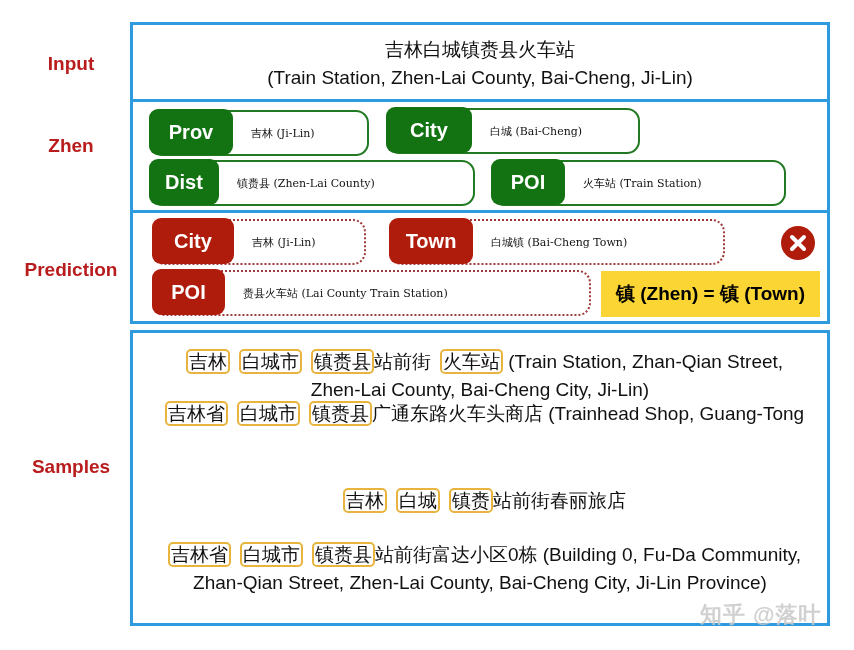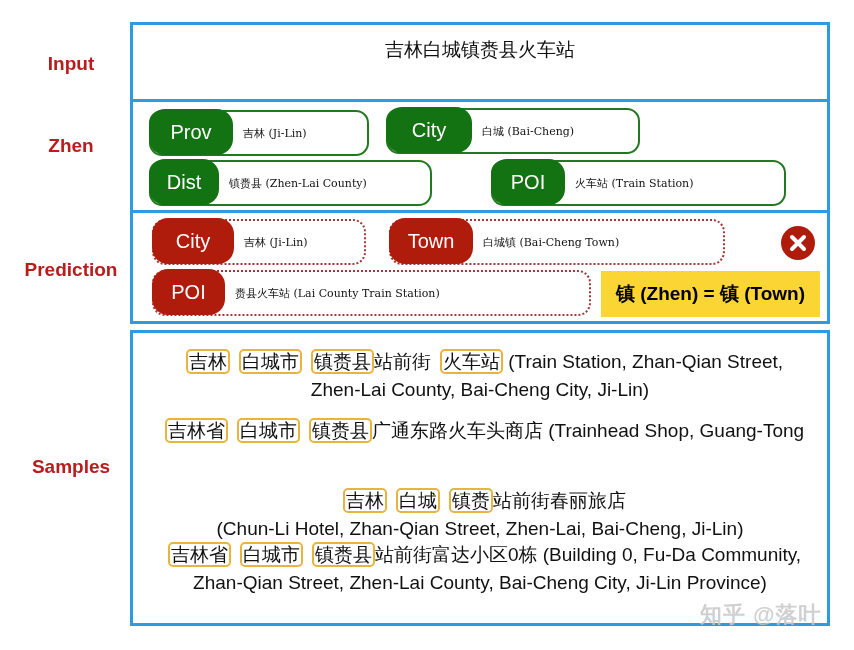--- a/index.html
+++ b/index.html
@@ -8,22 +8,22 @@
   .label { position:absolute; left:0; width:142px; text-align:center;
            font-weight:bold; font-size:19px; line-height:24px; color:#b91c1c; }
   .box { position:absolute; border:3px solid #2e9be0; box-sizing:border-box; background:#fff; }
   .divider { position:absolute; left:130px; width:700px; height:3px; background:#2e9be0; }
   .input-text { position:absolute; left:133px; width:694px; top:36px; text-align:center;
                 font-size:19px; line-height:28px; }
   .pill { position:absolute; height:46px; box-sizing:border-box; border-radius:13px;
           display:flex; align-items:center; background:#fff; }
   .pill.gt { border:2px solid #217a21; }
   .pill.pred { border:2px dotted #a03a3a; }
-  .tag { height:46px; margin:-2px 0 0 -2px; border-radius:16px; display:flex; align-items:center;
-         justify-content:center; color:#fff; font-weight:normal; font-size:20px; box-sizing:border-box; }
+  .tag { height:46px; margin:-2px 8px 0 -2px; border-radius:9px; display:flex; align-items:center;
+         justify-content:center; color:#fff; font-weight:bold; font-size:20px; box-sizing:border-box; }
   .gt .tag { background:#137313; }
   .pred .tag { background:#b01c0c; }
   .pill .val { font-family:"DejaVu Serif", "Liberation Serif", serif; font-size:11px;
                padding:0 10px 0 10px; white-space:nowrap; color:#111; }
   .note { position:absolute; left:601px; top:271px; width:219px; height:46px; background:#fbd534;
           display:flex; align-items:center; justify-content:center; font-weight:bold; font-size:19px; color:#000000; }
   .xicon { position:absolute; left:781px; top:226px; width:34px; height:34px; border-radius:50%;
            background:#b01c0c; display:flex; align-items:center; justify-content:center; }
   .sample { position:absolute; left:133px; width:694px; text-align:center; font-size:19px; line-height:28px; }
   .hl { border:2px solid #e9b43e; border-radius:5px; padding:0 1px;margin-left:9px; }
@@ -41,31 +41,32 @@
 <div class="label" style="top:455px;">
   <div>Samples</div>
 </div>
 
 <div class="box" style="left:130px; top:22px; width:700px; height:302px;"></div>
 <div class="divider" style="top:99px;"></div>
 <div class="divider" style="top:210px;"></div>
 
 <div class="input-text">
   <div>吉林白城镇赉县火车站</div>
+  <div>(Train Station, Zhen-Lai County, Bai-Cheng, Ji-Lin)</div>
 </div>
 
 <div class="pill gt" style="left:149px; top:110px; width:220px;">
   <div class="tag" style="width:84px;">Prov</div>
   <span class="val">吉林  (Ji-Lin)</span>
 </div>
 <div class="pill gt" style="left:386px; top:108px; width:254px;">
   <div class="tag" style="width:86px;">City</div>
   <span class="val">白城 (Bai-Cheng)</span>
 </div>
-<div class="pill gt" style="left:149px; top:160px; width:283px;">
+<div class="pill gt" style="left:149px; top:160px; width:326px;">
   <div class="tag" style="width:70px;">Dist</div>
   <span class="val">镇赉县 (Zhen-Lai County)</span>
 </div>
 <div class="pill gt" style="left:491px; top:160px; width:295px;">
   <div class="tag" style="width:74px;">POI</div>
   <span class="val">火车站 (Train Station)</span>
 </div>
 
 <div class="pill pred" style="left:152px; top:219px; width:214px;">
   <div class="tag" style="width:82px;">City</div>
@@ -90,31 +91,30 @@
 
 <div class="box" style="left:130px; top:330px; width:700px; height:296px;"></div>
 
 <div class="sample" style="top:348px;">
   <div>
     <span class="hl">吉林</span><span class="hl">白城市</span><span class="hl">镇赉县</span><span>站前街</span><span class="hl">火车站</span><span> (Train Station, Zhan-Qian Street,</span>
   </div>
   <div>Zhen-Lai County, Bai-Cheng City, Ji-Lin)</div>
 </div>
 
-<div class="sample" style="top:417px;text-align:center;">
+<div class="sample" style="top:400px;text-align:center;">
   <div>
     <span class="hl">吉林省</span><span class="hl">白城市</span><span class="hl">镇赉县</span><span>广通东路火车头商店</span><span> (Trainhead Shop, Guang-Tong</span>
   </div>
 </div>
 
 <div class="sample" style="top:487px;">
   <div>
     <span class="hl">吉林</span><span class="hl">白城</span><span class="hl">镇赉</span><span>站前街春丽旅店</span>
   </div>
-  <div>(Chun-Li Hotel, Zhan-Qian Street, Zhen-Lai, Bai-Cheng, Ji-Lin)</div>
 </div>
 
 <div class="sample" style="top:541px;">
   <div>
     <span class="hl">吉林省</span><span class="hl">白城市</span><span class="hl">镇赉县</span><span>站前街富达小区0栋</span><span> (Building 0, Fu-Da Community,</span>
   </div>
   <div>Zhan-Qian Street, Zhen-Lai County, Bai-Cheng City, Ji-Lin Province)</div>
 </div>
 
 <div class="watermark">知乎 @落叶</div>

